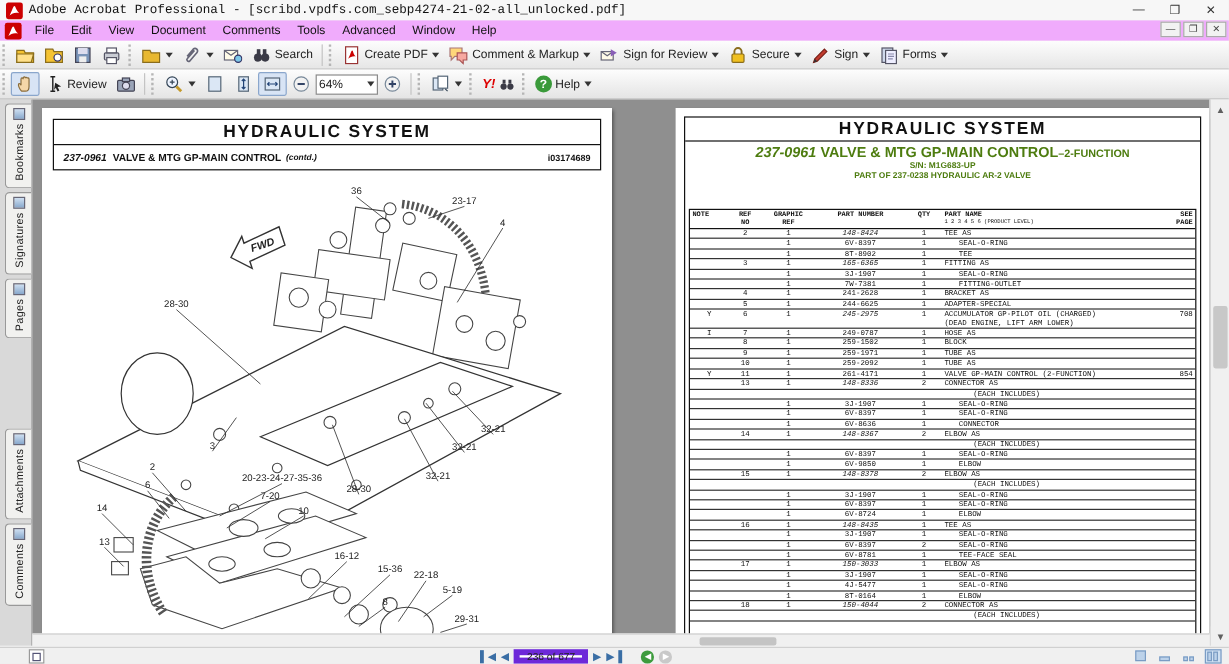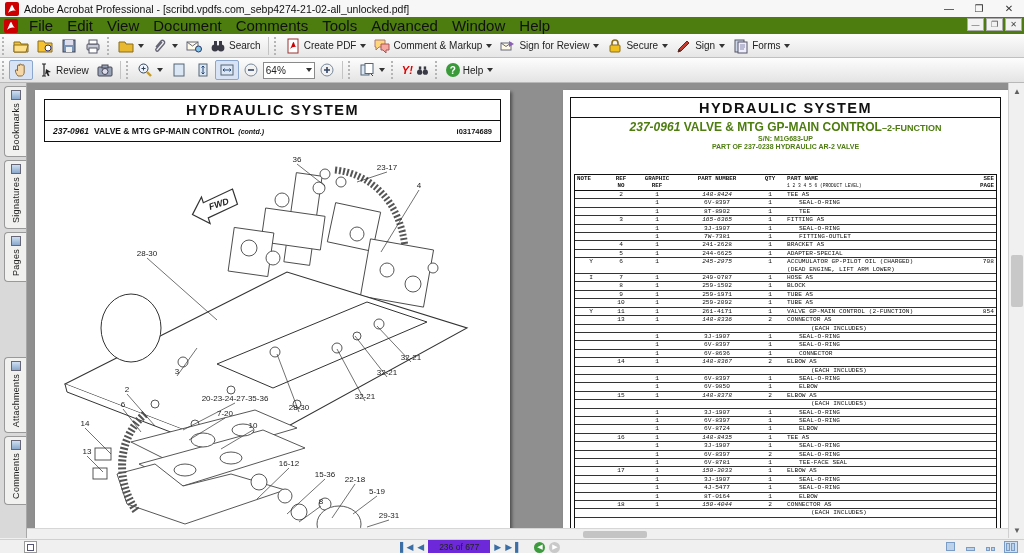--- a/index.html
+++ b/index.html
@@ -1,26 +1,26 @@
 <!DOCTYPE html>
 <html><head>
 <meta charset="utf-8">
 <style>
   * { margin:0; padding:0; box-sizing:border-box; }
   html,body { width:1024px; height:553px; overflow:hidden; font-family:"Liberation Sans",sans-serif; background:#e9e9e9; }
   .app { position:absolute; inset:0; width:1024px; height:553px; background:#f0f0f0; }
 
   
   .titlebar { position:absolute; left:0; top:0; width:1024px; height:17px; background:#f7f7f7; display:flex; align-items:center; padding-left:4px; font-size:10.5px; color:#111; }
-  .titlebar .ttext { margin-left:4px; }
+  .titlebar .ttext { margin-left:4px;font-family:Liberation Mono, monospace; }
   .winctl { position:absolute; right:0; top:0; height:17px; display:flex; }
   .winctl .wbtn { width:30px; height:17px; display:flex; align-items:center; justify-content:center; font-size:10px; color:#333; }
 
   
-  .menubar { position:absolute; left:0; top:17px; width:1024px; height:17px; background:#4d7c0f; display:flex; align-items:center; font-size:15px; color:#111; }
+  .menubar { position:absolute; left:0; top:17px; width:1024px; height:17px; background:#f0abfc; display:flex; align-items:center; font-size:10px; color:#111; }
   .menu-items { display:flex; }
   .menu-item { padding:1px 7px; }
   .mdi-ctl { position:absolute; right:2px; top:18px; display:flex; gap:2px; }
   .mdi-ctl .mbtn { width:17px; height:13px; border:1px solid #aaa; background:#f2f2f2; font-size:8px; color:#444; display:flex; align-items:center; justify-content:center; }
 
   
   .toolbar1 { position:absolute; left:0; top:34px; width:1024px; height:24px; background:linear-gradient(#fdfdfd,#e6e6e6); border-bottom:1px solid #c0c0c0; display:flex; align-items:center; font-size:10px; color:#222; }
   .toolbar2 { position:absolute; left:0; top:58px; width:1024px; height:25px; background:linear-gradient(#fdfdfd,#e4e4e4); border-bottom:1px solid #b8b8b8; display:flex; align-items:center; font-size:10px; color:#222; }
   .grip { width:5px; height:18px; margin:0 2px; border-left:2px dotted #b5b5b5; }
   .tbtn { display:flex; align-items:center; gap:3px; padding:2px 3px; border:1px solid transparent; border-radius:2px; height:20px; }
@@ -87,21 +87,21 @@
   .vscroll { position:absolute; right:0; top:83px; width:16px; height:455px; background:#f0f0f0; border-left:1px solid #d0d0d0; }
   .varrow { position:absolute; left:0; width:16px; height:16px; color:#606060; font-size:8px; display:flex; align-items:center; justify-content:center; background:#f0f0f0; }
   .vthumb { position:absolute; left:2px; top:172px; width:12px; height:52px; background:#c8c8c8; border-radius:2px; }
   .hscrollrow { position:absolute; left:27px; right:16px; top:528px; height:11px; background:#f0f0f0; border-top:1px solid #d6d6d6; }
   .hthumb { position:absolute; left:556px; top:2px; width:64px; height:7px; background:#c4c4c4; border-radius:2px; }
 
   
   .statusbar { position:absolute; left:0; top:539px; width:1024px; height:14px; background:#f0f0f0; border-top:1px solid #d0d0d0; display:flex; align-items:center; font-size:9.5px; color:#222; }
   .nav { position:absolute; left:400px; top:0; height:14px; display:flex; align-items:center; gap:4px; }
   .navbtn { color:#3a6ea5; font-size:9px; display:flex; align-items:center; }
-  .navbox { width:62px; height:12px; background:#fff; border:7px solid #6d28d9; display:flex; align-items:center; justify-content:center; font-size:8.5px; }
+  .navbox { width:62px; height:12px; background:#fff; border:5px solid #6d28d9; display:flex; align-items:center; justify-content:center; font-size:8.5px; }
   .circbtn { width:11px; height:11px; border-radius:50%; display:flex; align-items:center; justify-content:center; color:#fff; font-size:7px; }
   .circ-green { background:#3d9b3d; }
   .circ-gray { background:#c9c9c9; }
   .viewmodes { position:absolute; right:6px; top:1px; display:flex; gap:6px; align-items:center; }
   .vm { width:14px; height:12px; display:flex; align-items:flex-end; gap:1px; padding:1px; border:1px solid transparent; }
   .vm.active { background:#cfe0f2; border-color:#7a9cc4; }
   .vm i { display:block; background:#bcd2ea; border:1px solid #7a9cc4; }
   .statpage { position:absolute; left:24px; top:1px; width:13px; height:12px; border:1px solid #999; background:#fff; }
   .statpage i { display:block; margin:2px auto; width:7px; height:7px; border:1px solid #557; }
 </style>

